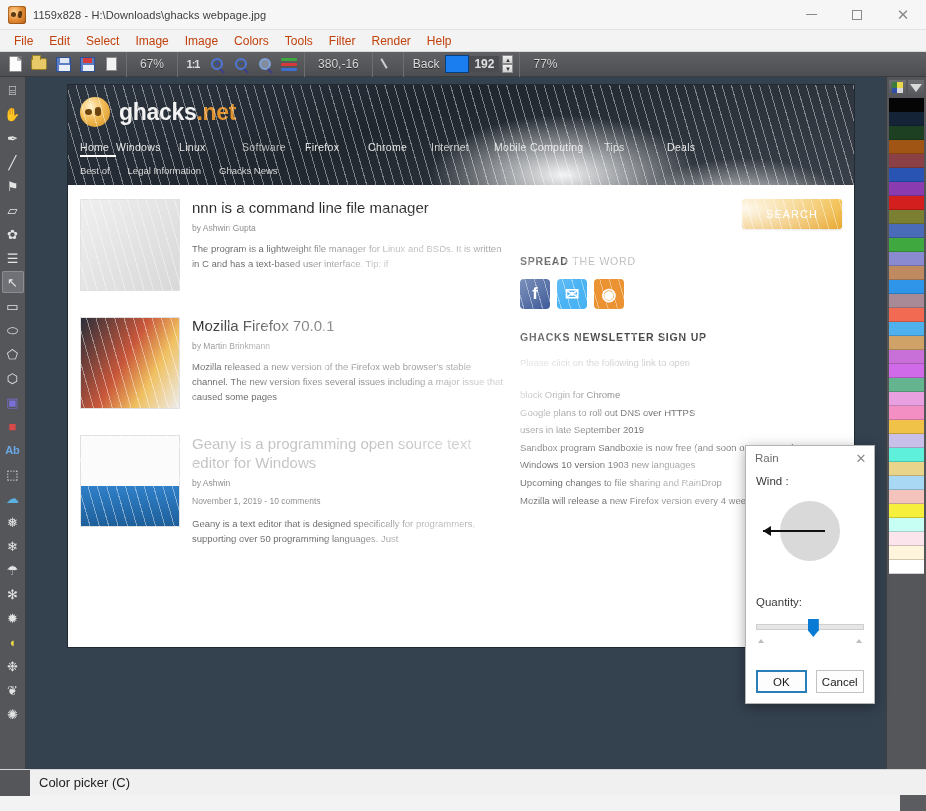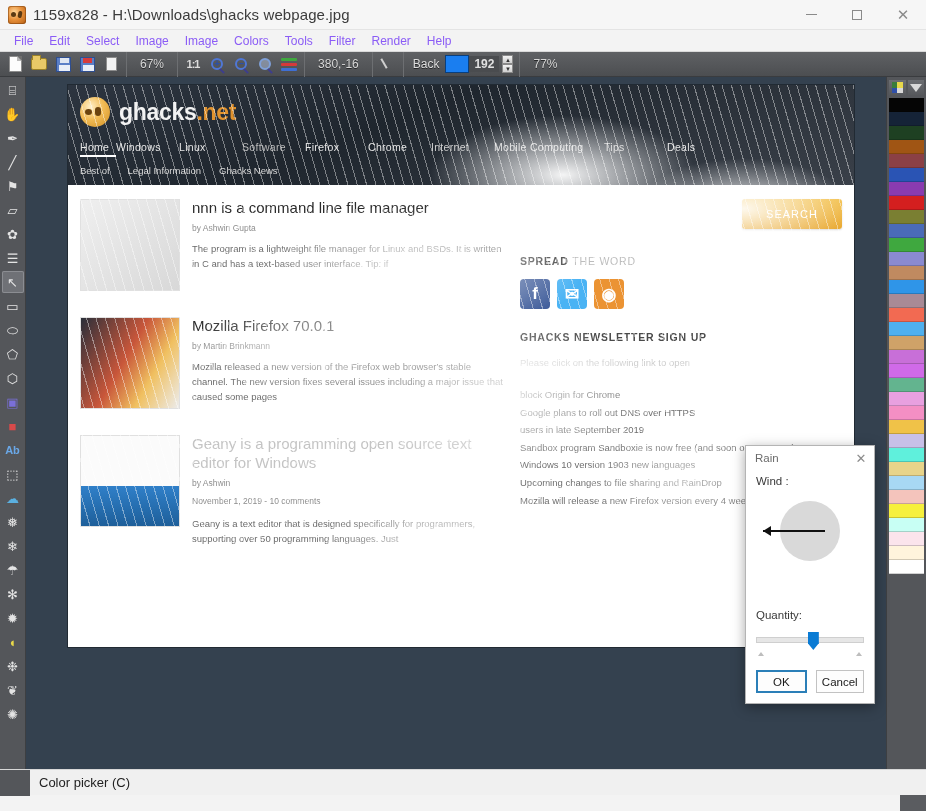--- a/index.html
+++ b/index.html
@@ -26,40 +26,40 @@
   }
   .app-icon:before {
     content:""; position:absolute; left:3px; top:6px; width:5px; height:5px;
     border-radius:50%; background:#5b3a13;
   }
   .app-icon:after {
     content:""; position:absolute; left:10px; top:5px; width:4px; height:7px;
     border-radius:2px; background:#5b3a13; transform:rotate(12deg);
   }
   .title-text {
-    font-size:15px; color:#3c3c3c; letter-spacing:.1px;
+    font-size:11px; color:#3c3c3c; letter-spacing:.1px;
     white-space:nowrap; overflow:hidden;
   }
   .win-controls { margin-left:auto; display:flex; height:30px; }
   .win-btn {
     width:46px; height:30px; display:flex; align-items:center; justify-content:center;
     color:#888; font-size:12px; line-height:1;
   }
   .glyph-min { display:block; width:11px; height:1px; background:#8a8a8a; }
   .glyph-max { display:block; width:10px; height:10px; border:1px solid #8a8a8a; }
   .glyph-close { font-size:15px; color:#8a8a8a; font-family:"Liberation Sans",sans-serif; }
 
   
   .menubar {
     position:absolute; left:0; top:30px; width:926px; height:22px;
     background:#f3f3f3; display:flex; align-items:center; padding-left:6px;
     border-bottom:1px solid #d9d9d9;
   }
   .menu-item {
-    padding:2px 8px; font-size:12px; color:#8b5cf6; line-height:16px;
+    padding:2px 8px; font-size:12px; color:#c2410c; line-height:16px;
     white-space:nowrap;
   }
 
   
   .toolbar {
     position:absolute; left:0; top:52px; width:926px; height:25px;
     background:linear-gradient(#5f6164,#4c4e51);
     display:flex; align-items:center; gap:0px;
     border-bottom:1px solid #3a3c3f;
   }
@@ -276,21 +276,21 @@
   }
   .wind-arrow {
     position:absolute; left:-17px; top:50%; transform:translateY(-50%);
     width:62px; height:2px; background:#111;
   }
   .wind-arrow:before {
     content:""; position:absolute; left:0; top:50%; transform:translateY(-50%);
     border-width:5px 8px 5px 0; border-style:solid;
     border-color:transparent #111 transparent transparent;
   }
-  .qty-label { font-size:11.5px; color:#3a3a3a; margin-top:48px; }
+  .qty-label { font-size:11.5px; color:#3a3a3a; margin-top:35px; }
   .slider { position:relative; margin-top:11px; height:18px; }
   .slider-track {
     position:absolute; left:0; top:5px; width:100%; height:6px;
     background:#e6e6e6; border:1px solid #cfcfcf;
   }
   .slider-thumb {
     position:absolute; left:48%; top:0; width:11px; height:18px;
     background:#0a7bd4; clip-path: polygon(0 0, 100% 0, 100% 62%, 50% 100%, 0 62%);
   }
   .slider-ticks { position:relative; margin-top:2px; height:6px; }

